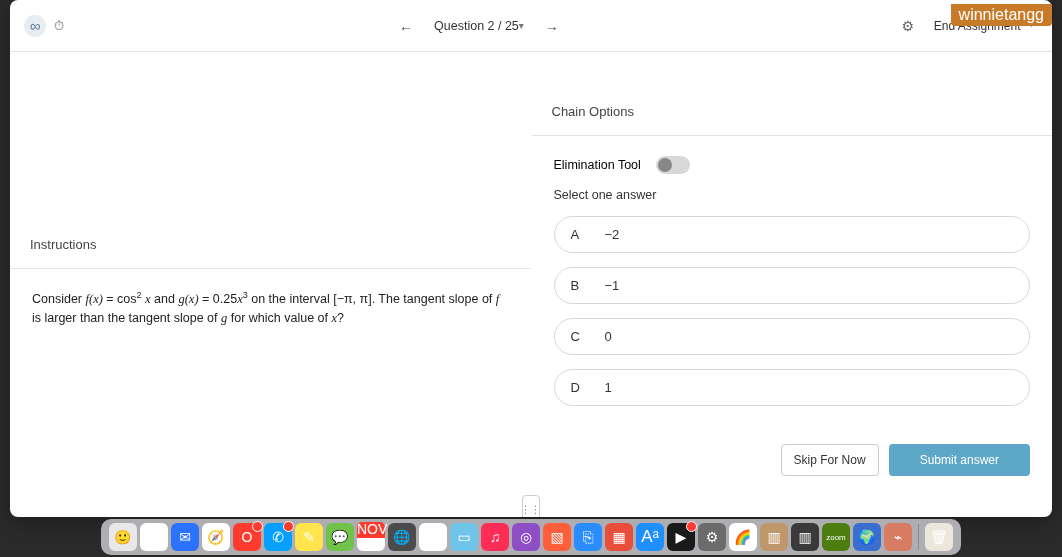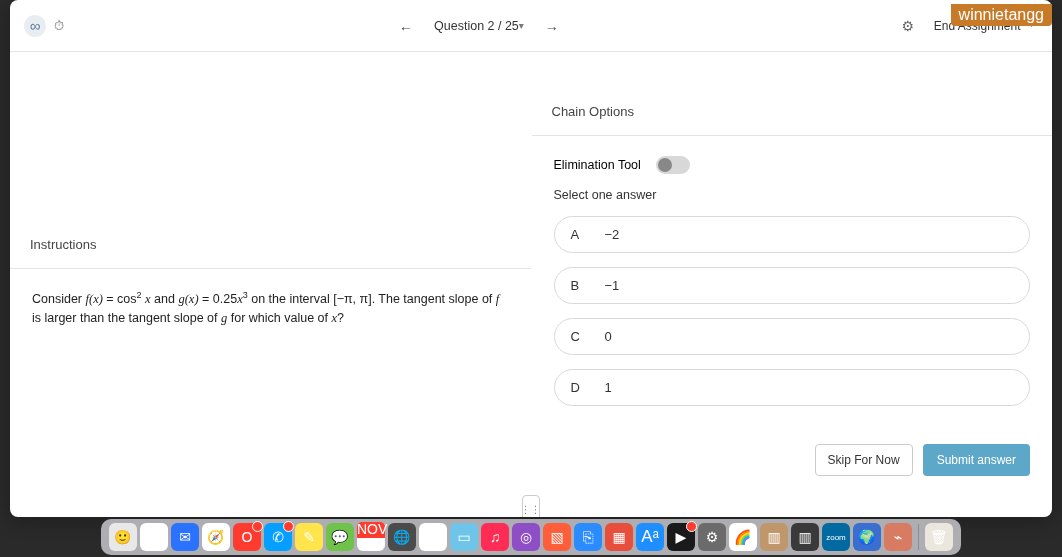--- a/index.html
+++ b/index.html
@@ -168,21 +168,21 @@
       padding: 18px 22px 6px;
     }
     .skip-btn {
       font-size: 12px; color: #333;
       border: 1px solid #ccc; background:#fff;
       border-radius: 4px; padding: 8px 12px; cursor:pointer;
     }
     .submit-btn {
       font-size: 12px; color: #fff;
       border: none; background: #5da7c8;
-      border-radius: 4px; padding: 8px 14px; cursor:pointer;
+      border-radius: 4px; padding: 8px 31px; cursor:pointer;
     }
 
     
     .dock {
       position: absolute;
       bottom: 2px; left: 50%; transform: translateX(-50%);
       height: 36px;
       display: flex; align-items: center; gap: 3px;
       background: rgba(220,220,225,0.75);
       border-radius: 10px;
@@ -312,18 +312,18 @@
     <div class="app" style="background: rgb(142, 78, 198); font-size: 14px;">◎</div>
     <div class="app" style="background: rgb(255, 94, 58); font-size: 14px;">▧</div>
     <div class="app" style="background: rgb(42, 140, 255); font-size: 14px;">⎘</div>
     <div class="app" style="background: rgb(231, 78, 60); font-size: 14px;">▦</div>
     <div class="app" style="background: rgb(31, 143, 255); font-size: 17px;">Aᵃ</div>
     <div class="app badge" style="background: rgb(26, 26, 26); font-size: 14px;">▶</div>
     <div class="app" style="background: rgb(107, 107, 107); font-size: 14px;">⚙︎</div>
     <div class="app" style="background: rgb(255, 255, 255); font-size: 14px;">🌈</div>
     <div class="app" style="background: rgb(192, 151, 106); font-size: 14px;">▥</div>
     <div class="app" style="background: rgb(58, 58, 58); font-size: 14px;">▥</div>
-    <div class="app" style="background: #0369a1; font-size: 8px;">zoom</div>
+    <div class="app" style="background: #4d7c0f; font-size: 8px;">zoom</div>
     <div class="app" style="background: rgb(58, 110, 207); font-size: 14px;">🌍</div>
     <div class="app" style="background: rgb(215, 124, 99); font-size: 14px;">⌁</div>
     <div class="dock-sep"></div>
     <div class="app" style="background: rgb(236, 231, 221); font-size: 14px;">🗑</div>
   </div>
 
 </body></html>

